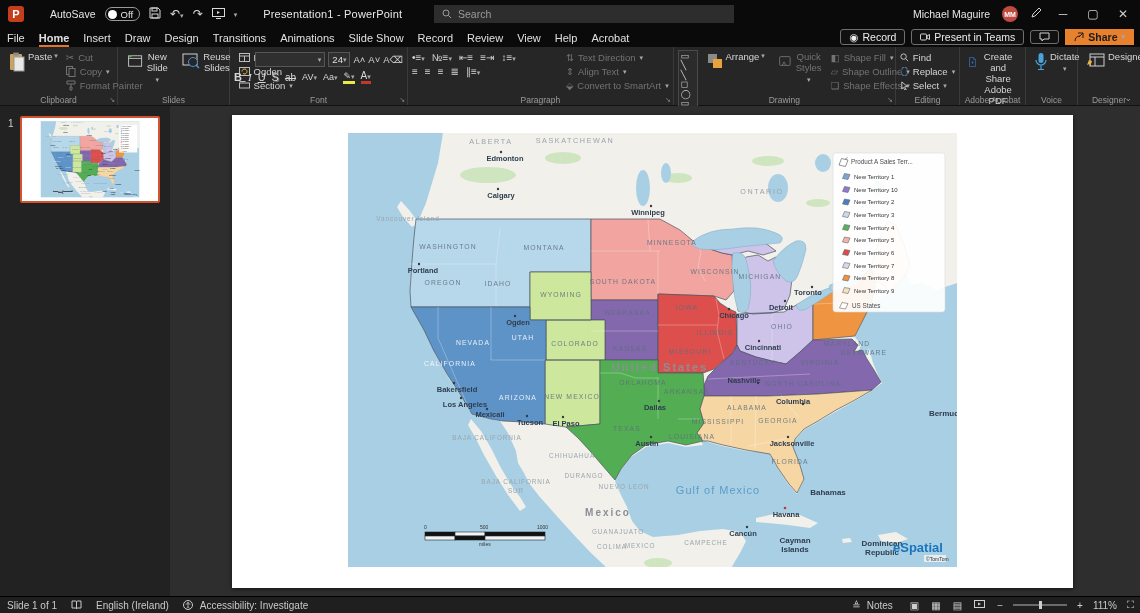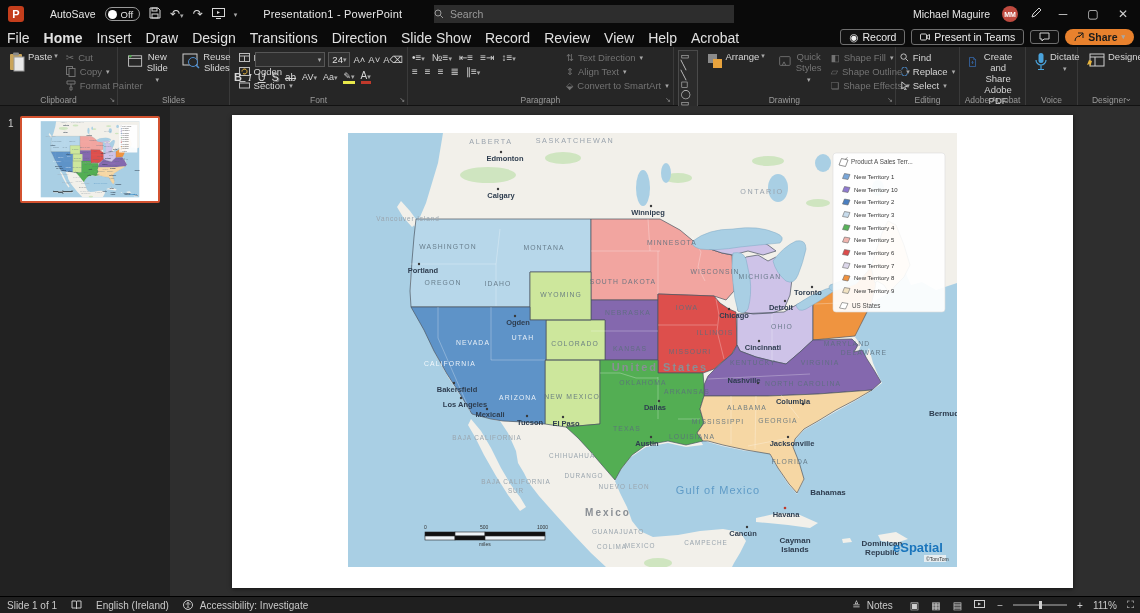--- a/index.html
+++ b/index.html
@@ -7,33 +7,33 @@
   #app{position:relative;width:1140px;height:613px;background:#262626;overflow:hidden;}
 
   
   #titlebar{position:absolute;left:0;top:0;width:1140px;height:28px;background:#0a0a0a;display:flex;align-items:center;color:#e6e6e6;font-size:11px;}
   .pptlogo{width:16px;height:16px;background:#c43e1c;border-radius:3px;color:#fff;font-weight:bold;font-size:11px;display:flex;align-items:center;justify-content:center;margin:0 8px 0 8px;}
   .qat{display:flex;align-items:center;gap:9px;margin-left:18px;}
   .toggle{display:flex;align-items:center;border:1px solid #9a9a9a;border-radius:8px;height:14px;padding:0 6px 0 2px;gap:4px;}
   .knob{width:9px;height:9px;border-radius:50%;background:#fff;}
   .ticon{color:#dcdcdc;font-size:12px;line-height:1;}
   #doc-title{margin-left:26px;color:#e8e8e8;letter-spacing:.2px;}
-  #searchbox{position:absolute;left:434px;top:5px;width:300px;height:18px;background:#2d2d2d;border-radius:0;display:flex;align-items:center;color:#9b9b9b;font-size:10.5px;gap:6px;}
+  #searchbox{position:absolute;left:434px;top:5px;width:300px;height:18px;background:#2d2d2d;border-radius:0;display:flex;align-items:center;color:#9b9b9b;font-size:10.5px;gap:6px;padding-left:8px;}
   #tb-right{position:absolute;right:8px;top:0;height:28px;display:flex;align-items:center;gap:12px;}
   .avatar{width:16px;height:16px;border-radius:50%;background:#bf4a3f;color:#fff;font-size:7px;font-weight:bold;display:flex;align-items:center;justify-content:center;}
   .winctl{color:#d0d0d0;font-size:12px;width:18px;text-align:center;}
 
   
-  #menubar{position:absolute;left:0;top:28px;width:1140px;height:19px;background:#0a0a0a;display:flex;align-items:center;color:#e0e0e0;font-size:14px;}
+  #menubar{position:absolute;left:0;top:28px;width:1140px;height:19px;background:#0a0a0a;display:flex;align-items:center;color:#e0e0e0;font-size:11px;}
   .mtab{padding:2px 7px;position:relative;}
   .mtab.active{font-weight:bold;}
   .mtab.active::after{content:"";position:absolute;left:7px;right:7px;bottom:-1px;height:2px;background:#e0762e;}
   #menu-right{position:absolute;right:6px;top:29px;display:flex;align-items:center;gap:6px;}
   .pillbtn{border:1px solid #6f6f6f;border-radius:3px;color:#ececec;font-size:10.5px;padding:1px 8px;display:flex;align-items:center;gap:4px;background:#111;}
-  .sharebtn{background:#e8812d;border:none;color:#1b1b1b;font-weight:bold;border-radius:8px;font-size:10.5px;padding:2px 9px;display:flex;gap:4px;align-items:center;}
+  .sharebtn{background:#e8812d;border:none;color:#1b1b1b;font-weight:bold;border-radius:0;font-size:10.5px;padding:2px 9px;display:flex;gap:4px;align-items:center;}
 
   
   #ribbon{position:absolute;left:0;top:47px;width:1140px;height:59px;background:#262626;border-bottom:1px solid #121212;display:flex;color:#d6d6d6;}
   .rgroup{position:relative;height:100%;padding:3px 4px 12px 4px;display:flex;align-items:flex-start;gap:4px;border-right:1px solid #3a3a3a;}
   .glabel{position:absolute;bottom:0px;left:0;right:0;text-align:center;font-size:8.5px;color:#9a9a9a;}
   .launcher{position:absolute;right:2px;bottom:1px;font-size:7px;color:#8a8a8a;}
   .bigbtn{display:flex;flex-direction:row;align-items:flex-start;justify-content:flex-start;font-size:9.5px;text-align:center;line-height:1.15;padding:2px 4px;gap:2px;color:#d6d6d6;}
   .col{display:flex;flex-direction:column;justify-content:flex-start;gap:3px;padding-top:2px;}
   .rbtn{display:flex;align-items:center;gap:4px;font-size:9.5px;white-space:nowrap;}
   .dis{color:#737373;}
@@ -133,21 +133,21 @@
     </div>
   </div>
 
   <div id="menubar">
     <span class="mtab">File</span>
     <span class="mtab active">Home</span>
     <span class="mtab">Insert</span>
     <span class="mtab">Draw</span>
     <span class="mtab">Design</span>
     <span class="mtab">Transitions</span>
-    <span class="mtab">Direction</span>
+    <span class="mtab">Animations</span>
     <span class="mtab">Slide Show</span>
     <span class="mtab">Record</span>
     <span class="mtab">Review</span>
     <span class="mtab">View</span>
     <span class="mtab">Help</span>
     <span class="mtab">Acrobat</span>
   </div>
   <div id="menu-right">
     <span class="pillbtn">
         <span>◉</span>

